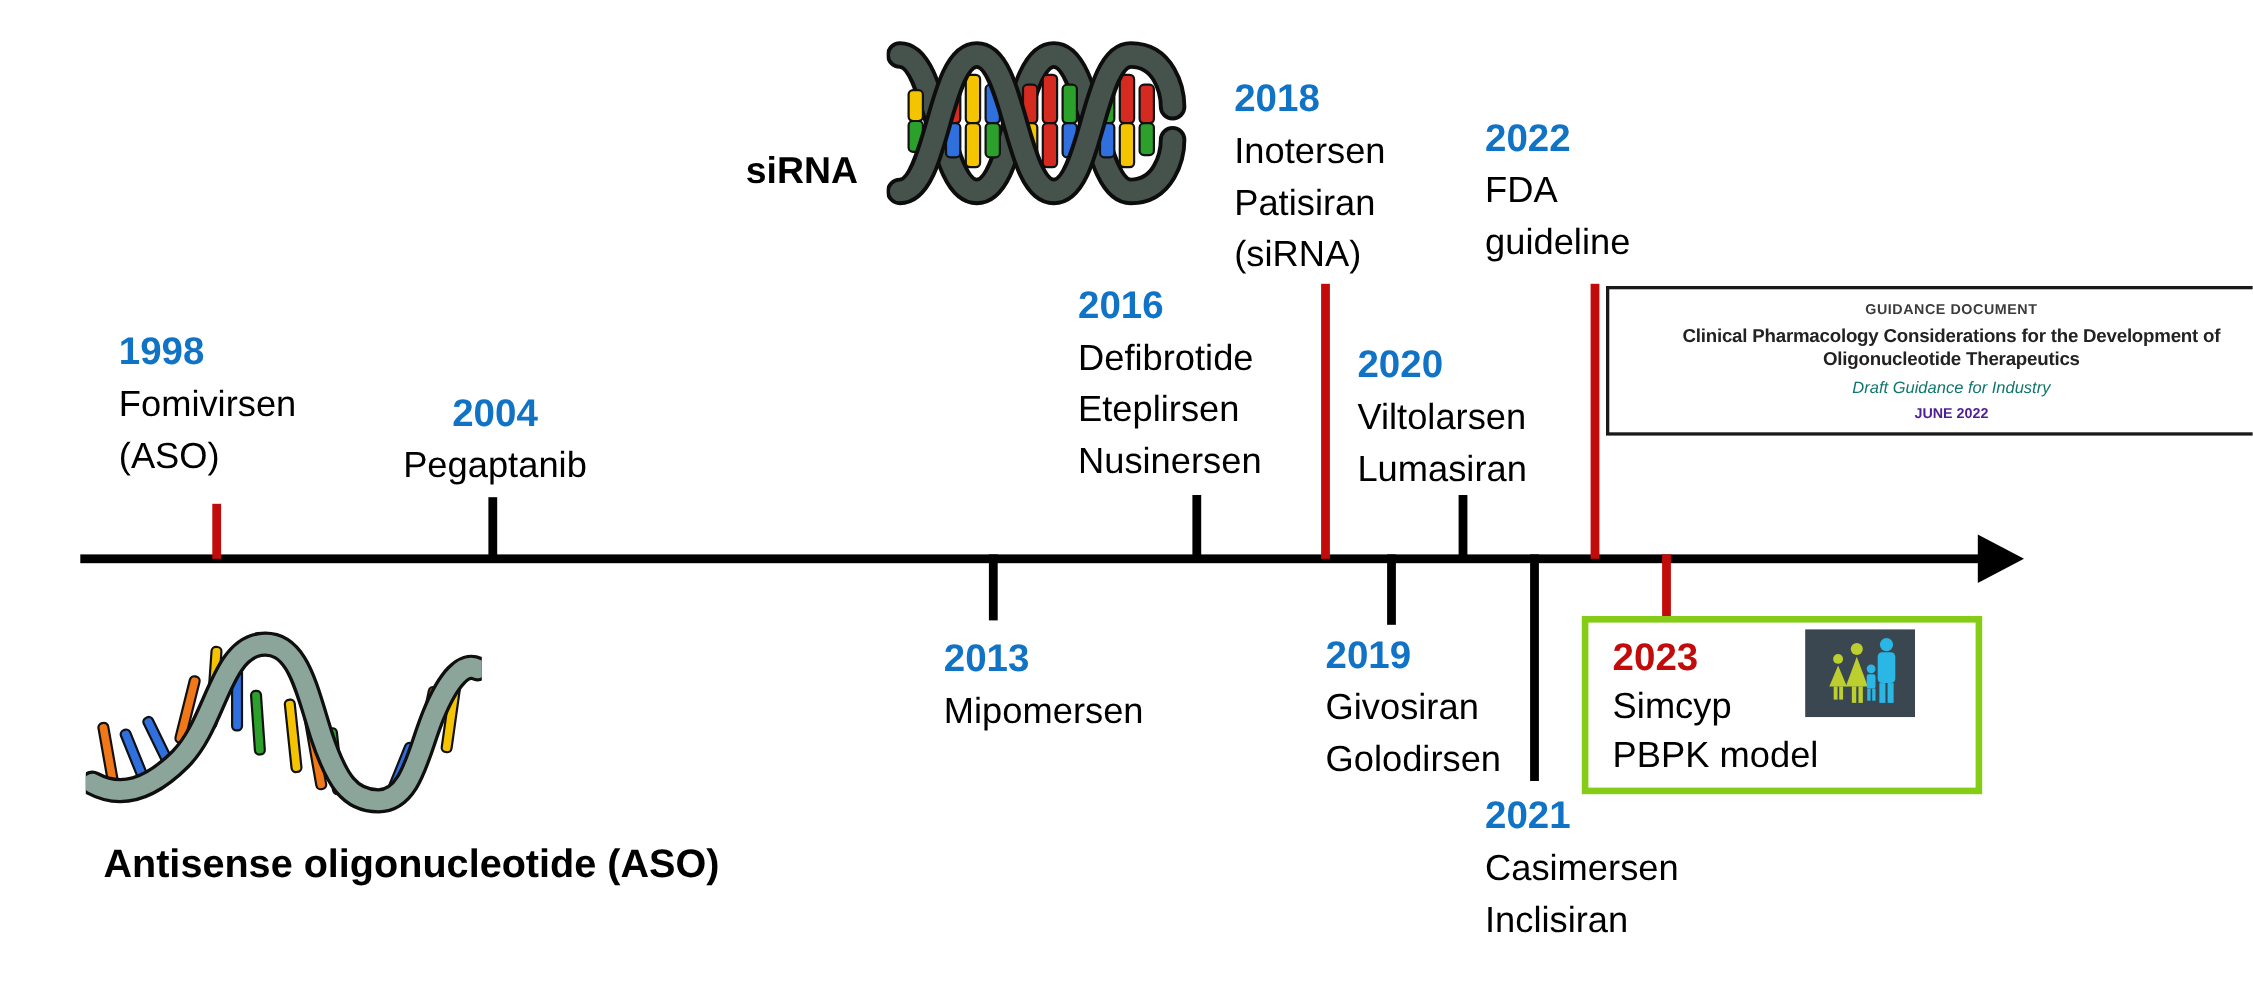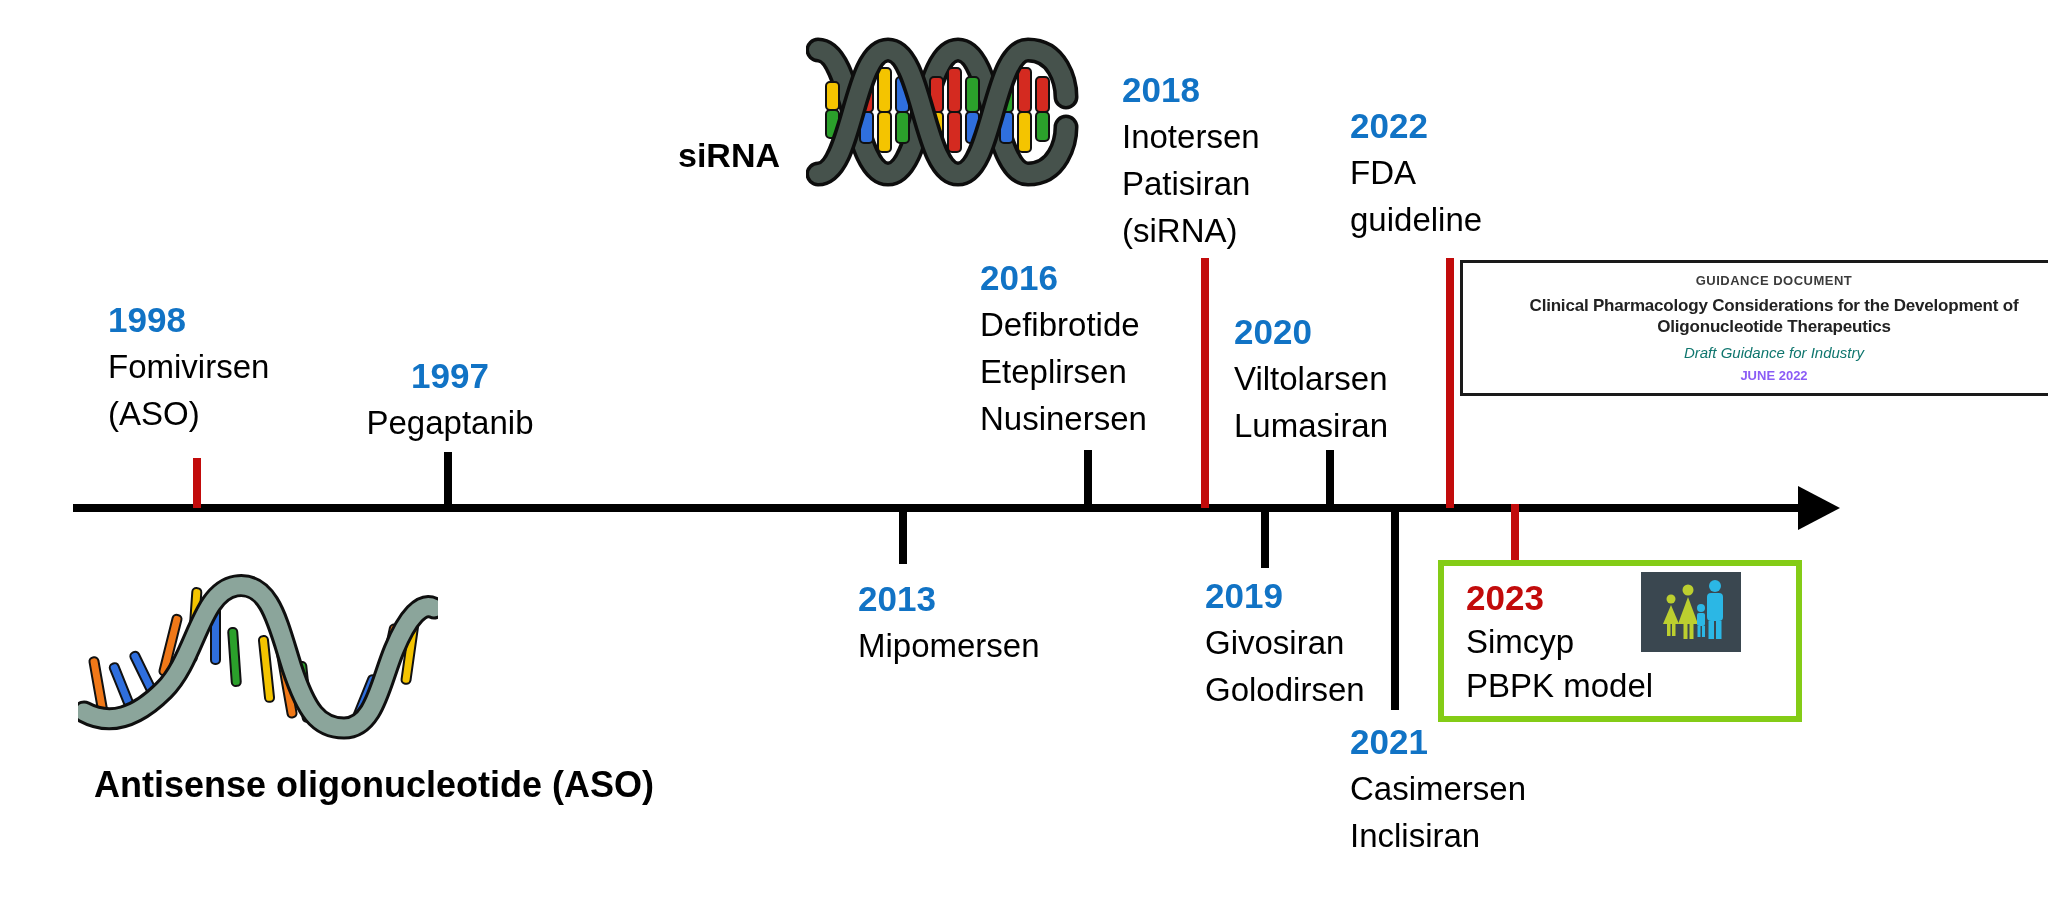--- a/index.html
+++ b/index.html
@@ -48,21 +48,21 @@
   .aso-label{position:absolute; left:94px; top:764px; font-size:36px; font-weight:bold;}
 
   
   .guidance-box{position:absolute; left:1460px; top:260px; width:628px; height:136px;
     box-sizing:border-box; border:3px solid #1a1a1a; background:#fff;
     display:flex; flex-direction:column; justify-content:center; align-items:center;
     text-align:center; padding:6px 12px; gap:7px;}
   .guidance-eyebrow{font-size:13px; font-weight:bold; color:#3b3b3b; letter-spacing:.5px;}
   .guidance-title{font-size:17px; font-weight:bold; color:#222; line-height:21px; letter-spacing:-0.2px;}
   .guidance-subtitle{font-size:15px; font-style:italic; color:#0f766e;}
-  .guidance-date{font-size:13px; font-weight:bold; color:#8b5cf6;text-align:right;}
+  .guidance-date{font-size:13px; font-weight:bold; color:#4c1d95;text-align:right;}
 
   
   .simcyp-box{position:absolute; left:1438px; top:560px; width:364px; height:162px;
     box-sizing:border-box; border:6px solid #84cc16; background:#fff; padding:10px 4px 0 22px;}
   .simcyp-box .year{display:block; font-weight:bold; font-size:35px; color:#C20B0B; line-height:44px;}
   .simcyp-box .line{display:block; font-size:33px; color:#000; line-height:44px; white-space:nowrap;}
   .simcyp-img{position:absolute; left:197px; top:6px; width:100px; height:80px;}
 </style>
 </head>
 <body>
@@ -83,21 +83,21 @@
   <div class="tick red" id="tick2022"></div>
   <div class="tick red" id="tick2023"></div>
 
   <div class="event" id="ev1998">
     <span class="year">1998</span>
     <span class="line">Fomivirsen</span>
     <span class="line">(ASO)</span>
   </div>
 
   <div class="event" id="ev2004">
-    <span class="year">1997</span>
+    <span class="year">2004</span>
     <span class="line">Pegaptanib</span>
   </div>
 
   <div class="event" id="ev2013">
     <span class="year">2013</span>
     <span class="line">Mipomersen</span>
   </div>
 
   <div class="event" id="ev2016">
     <span class="year">2016</span>

